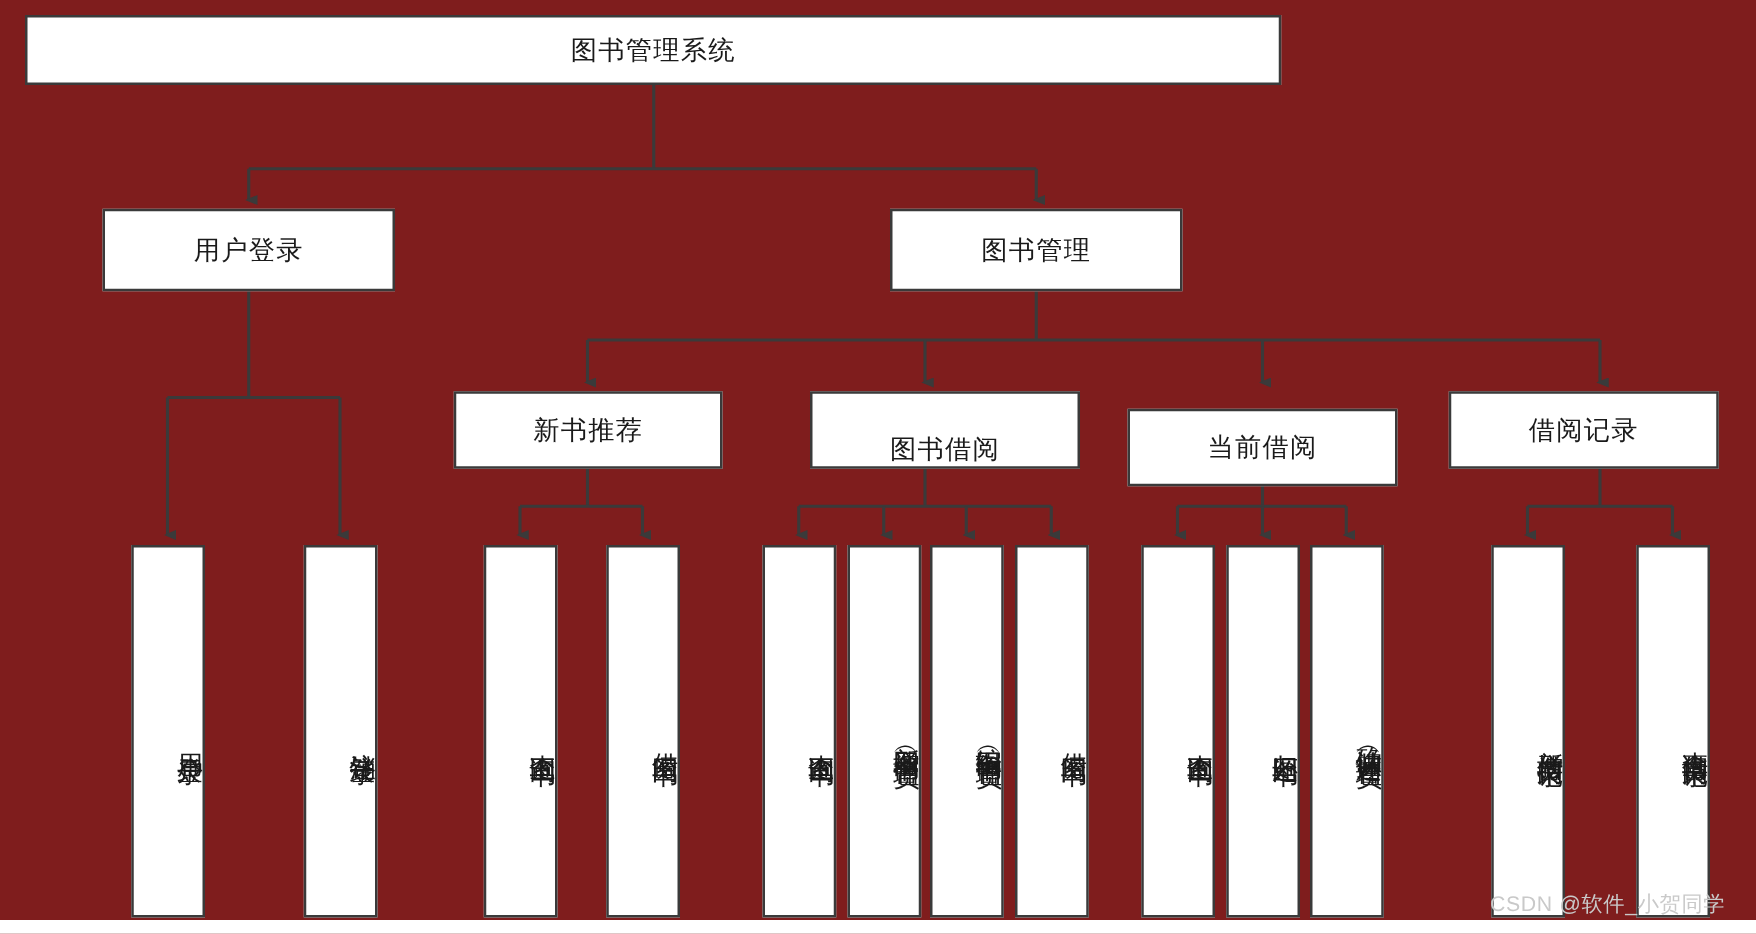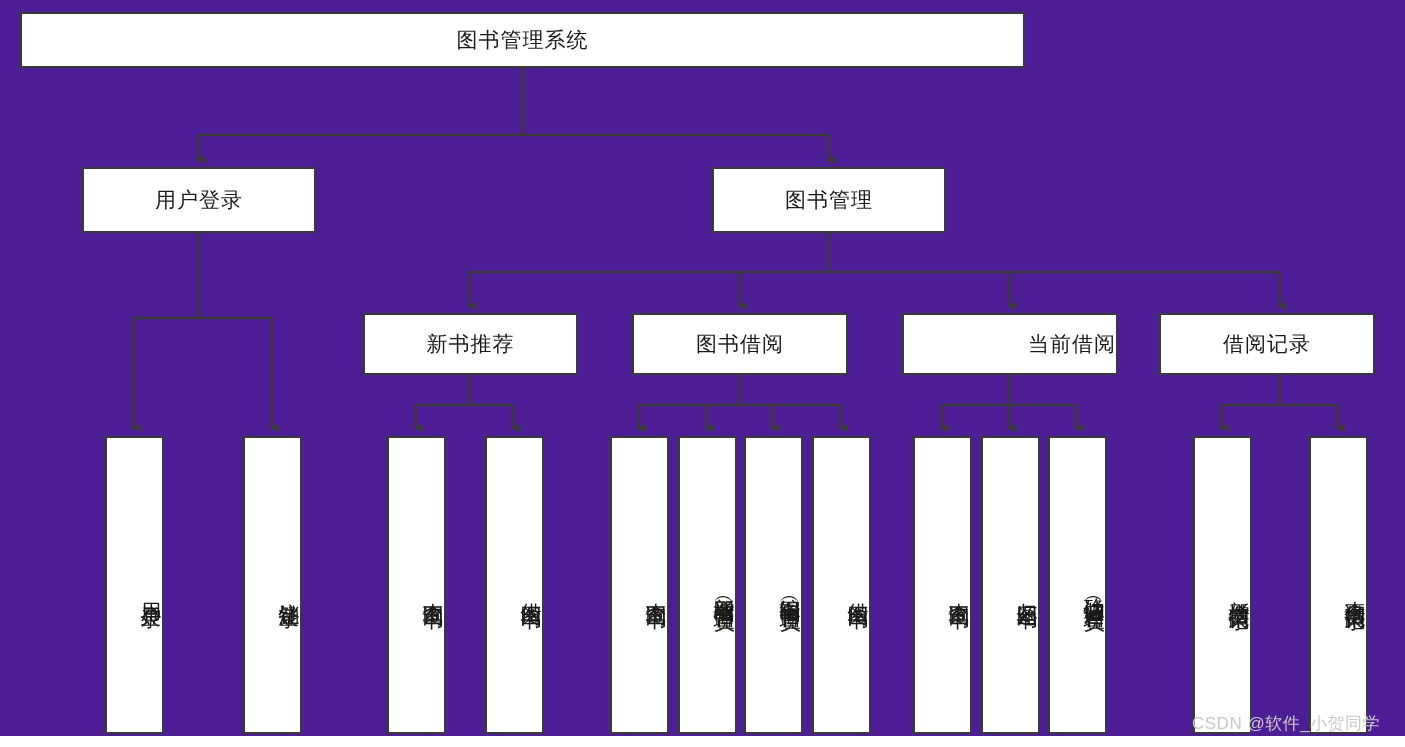--- a/index.html
+++ b/index.html
@@ -7,21 +7,21 @@
     padding: 0;
     background: #ffffff;
   }
   body {
     font-family: "Liberation Sans", "DejaVu Sans", sans-serif;
   }
   #canvas {
     position: relative;
     width: 1405px;
     height: 736px;
-    background: #4c1d95;
+    background: #7f1d1d;
     overflow: hidden;
   }
   svg#wires {
     position: absolute;
     left: 0;
     top: 0;
     width: 1405px;
     height: 747px;
   }
   .node {
@@ -127,24 +127,24 @@
   <div class="node h" style="left:82px; top:167px; width:234px; height:66px;">
     <span>用户登录</span>
   </div>
   <div class="node h" style="left:712px; top:167px; width:234px; height:66px;text-align:center;">
     <span>图书管理</span>
   </div>
 
   <div class="node h" style="left:363px; top:313px; width:215px; height:62px;text-align:center;">
     <span>新书推荐</span>
   </div>
-  <div class="node h" style="left:632px; top:313px; width:216px; height:62px;">
+  <div class="node h" style="left:648px; top:313px; width:216px; height:62px;align-items:flex-end;">
     <span>图书借阅</span>
   </div>
-  <div class="node h" style="left:902px; top:313px; width:216px; height:62px;justify-content:flex-end;">
+  <div class="node h" style="left:902px; top:327px; width:216px; height:62px;">
     <span>当前借阅</span>
   </div>
   <div class="node h" style="left:1159px; top:313px; width:216px; height:62px;">
     <span>借阅记录</span>
   </div>
 
   <div class="node v" style="left:105px; top:436px; width:59px; height:298px;">
     <span class="vtext">用户登录</span>
   </div>
   <div class="node v" style="left:243px; top:436px; width:59px; height:298px;">

